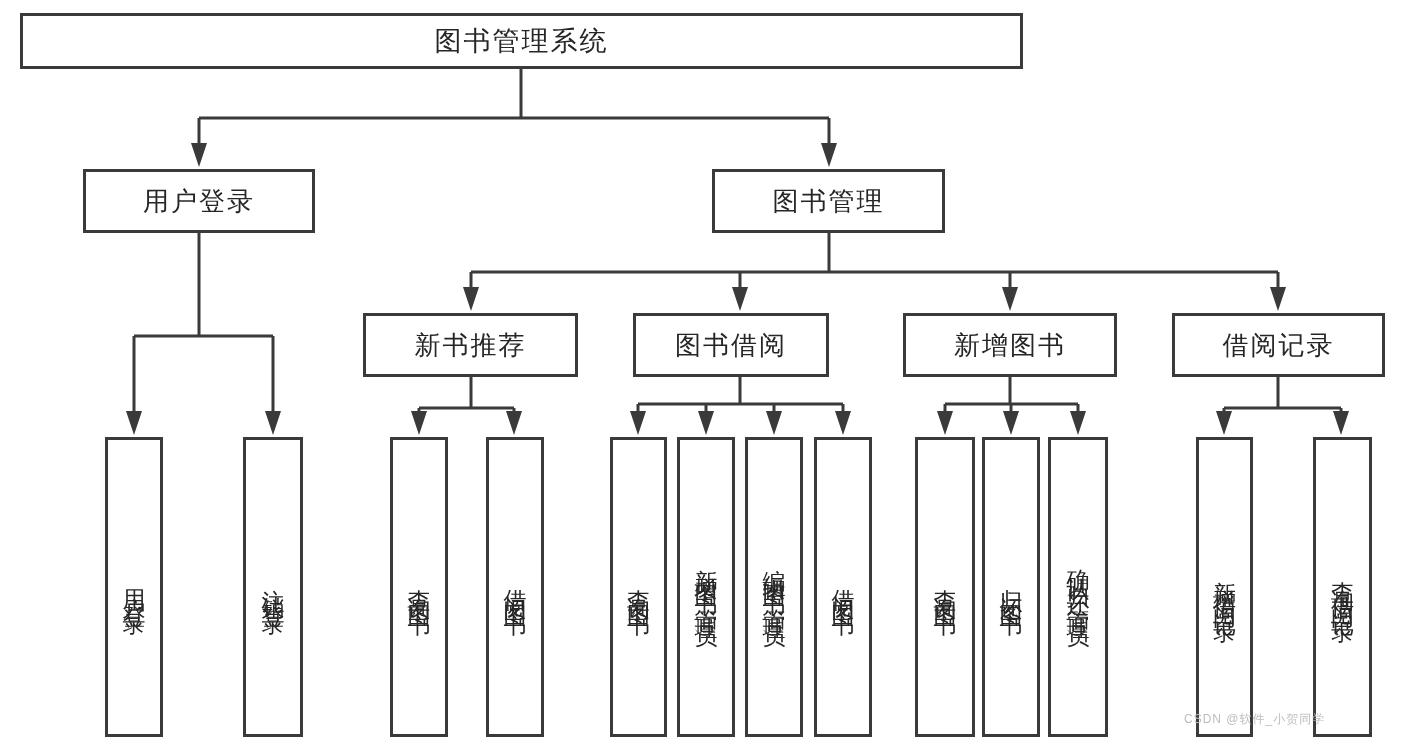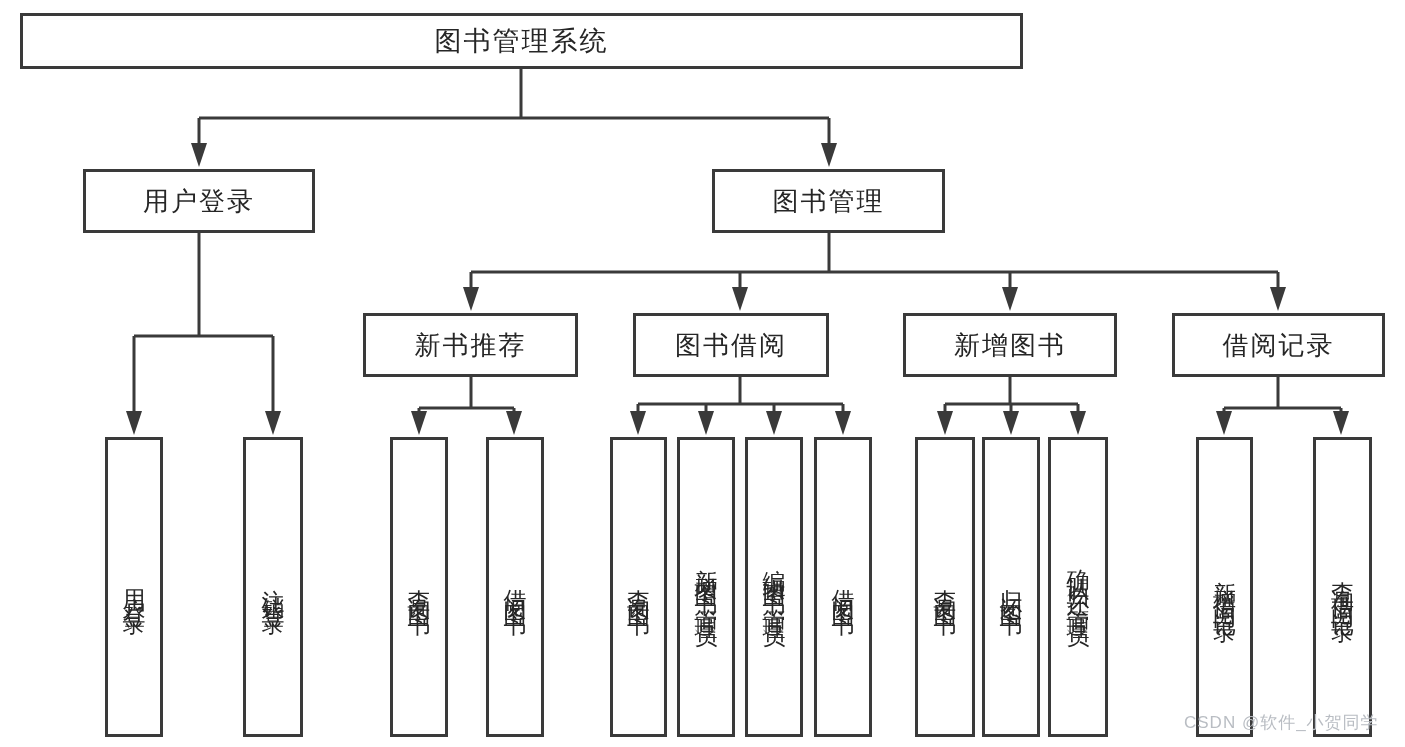--- a/index.html
+++ b/index.html
@@ -43,21 +43,21 @@
     writing-mode:vertical-rl;
     text-orientation:mixed;
     font-size:23px;
     letter-spacing:8px;
     line-height:1;
     white-space:nowrap;
   }
   .watermark{
     position:absolute;
     left:1184px;top:711px;
-    font-size:17px;
+    font-size:12px;
     letter-spacing:1px;
     color:var(--watermark);
     white-space:nowrap;
   }
 </style>
 </head>
 <body>
 
 <div class="canvas">
 

